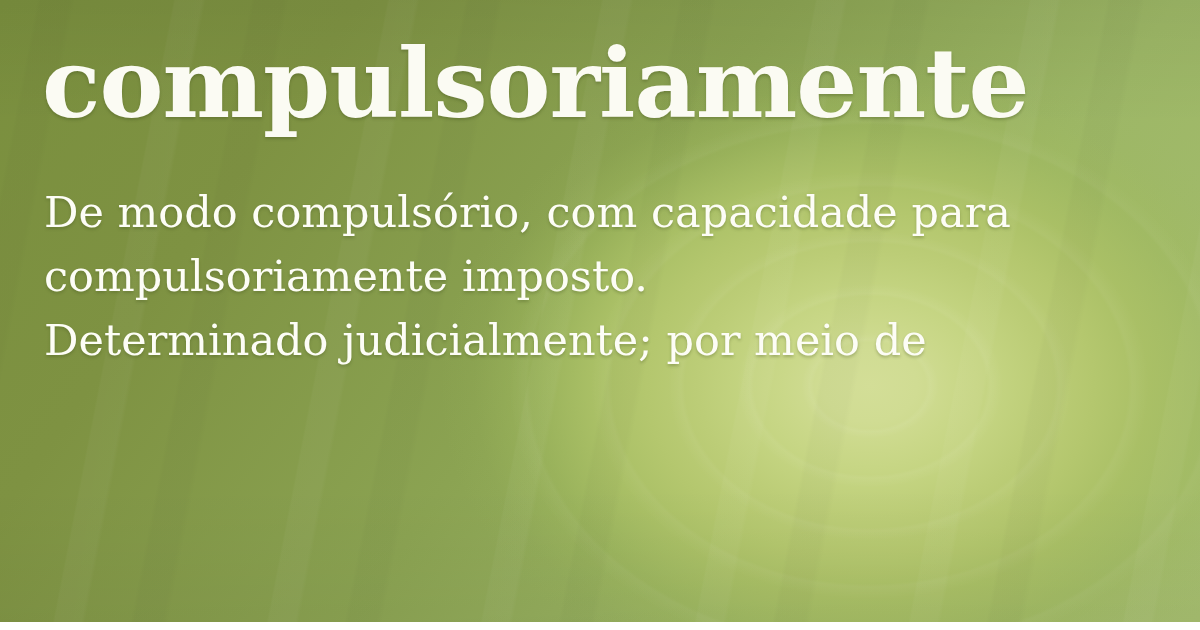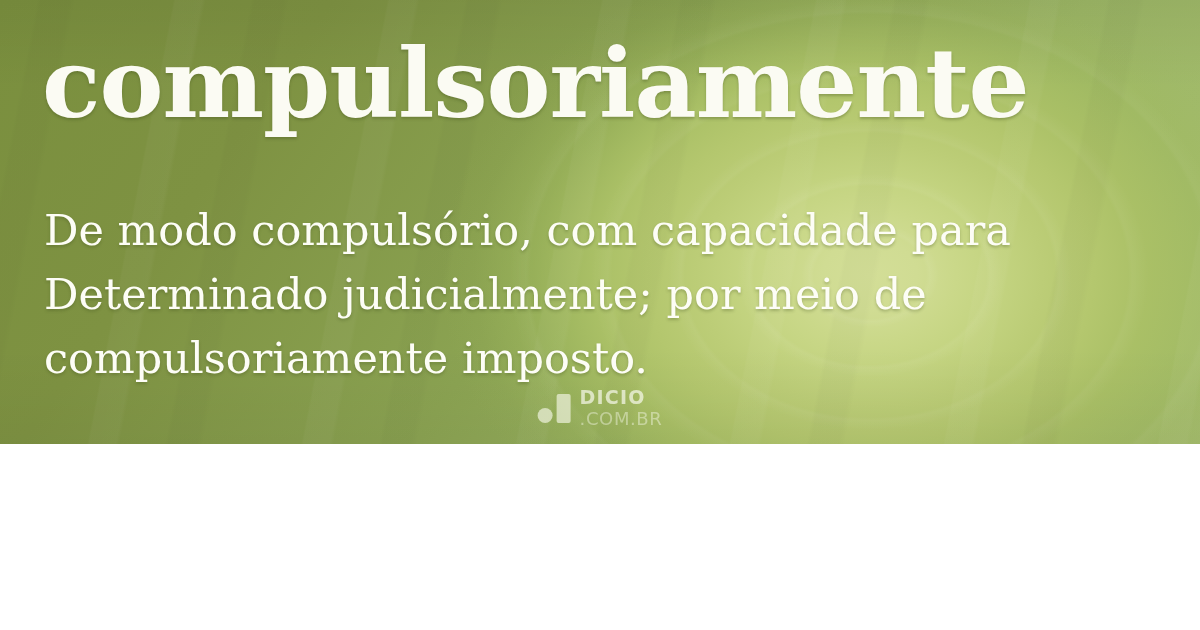--- a/index.html
+++ b/index.html
@@ -4,21 +4,21 @@
 <style>
   html, body {
     margin: 0;
     padding: 0;
     background: #ffffff;
   }
 
   #card {
     position: relative;
     width: 1200px;
-    height: 444px;
+    height: 622px;
     overflow: hidden;
     font-family: "DejaVu Serif", "Liberation Serif", serif;
     background: #0369a1;
   }
 
   
   .bg-base {
     position: absolute;
     inset: 0;
     background:
@@ -115,21 +115,21 @@
     line-height: 112px;
     letter-spacing: -1px;
     color: #fbfbf3;
     white-space: nowrap;
     text-shadow: 0 2px 3px rgba(60,75,25,0.33);
   }
 
   .definition {
     position: absolute;
     left: 44px;
-    top: 198px;
+    top: 180px;
     width: 1135px;
   }
 
   .def-line {
     font-family: "DejaVu Serif", "Liberation Serif", serif;
     font-weight: 400;
     font-size: 43px;
     line-height: 64px;
     color: #fdfdf6;
     white-space: nowrap;
@@ -202,29 +202,19 @@
   <div class="bg-rings"></div>
   <div class="bg-streaks"></div>
   <div class="bg-vignette"></div>
 
   <div class="content">
 
     <div class="word-title">compulsoriamente</div>
 
     <div class="definition">
       <div class="def-line">De modo compulsório, com capacidade para</div>
+      <div class="def-line">compulsoriamente imposto.</div>
       <div class="def-line">Determinado judicialmente; por meio de</div>
-      <div class="def-line">compulsoriamente imposto.</div>
     </div>
 
-    <div class="logo">
-      <div class="logo-mark">
-        <span class="logo-dot"></span>
-        <span class="logo-bar"></span>
-      </div>
-      <div class="logo-text">
-        <span class="logo-name">DICIO</span>
-        <span class="logo-tld">.COM.BR</span>
-      </div>
-    </div>
 
   </div>
 </div>
 
 </body></html>

